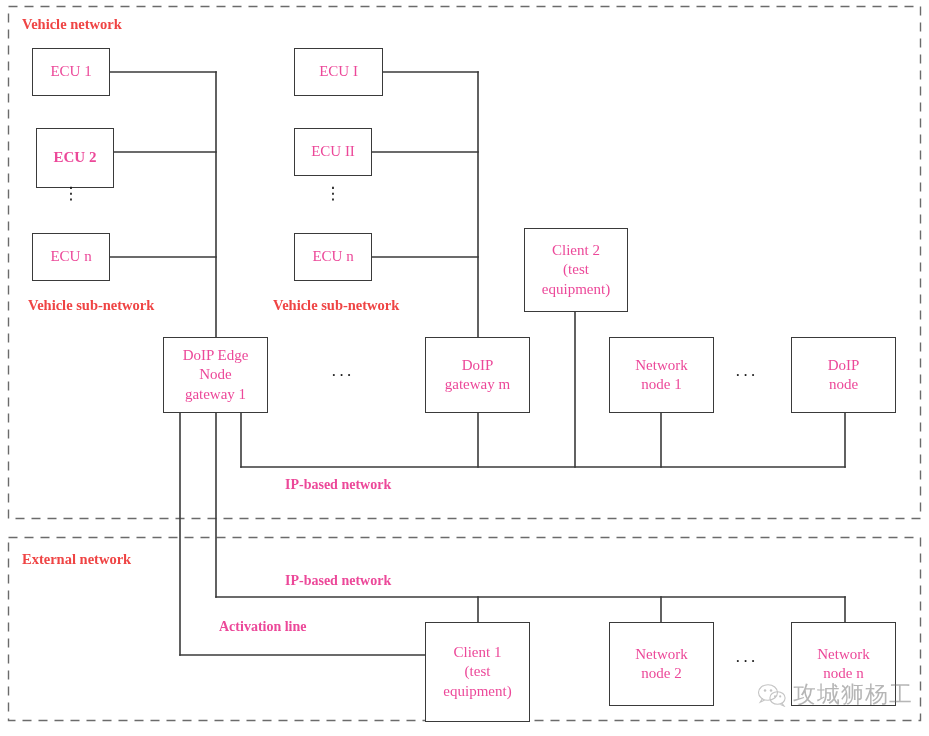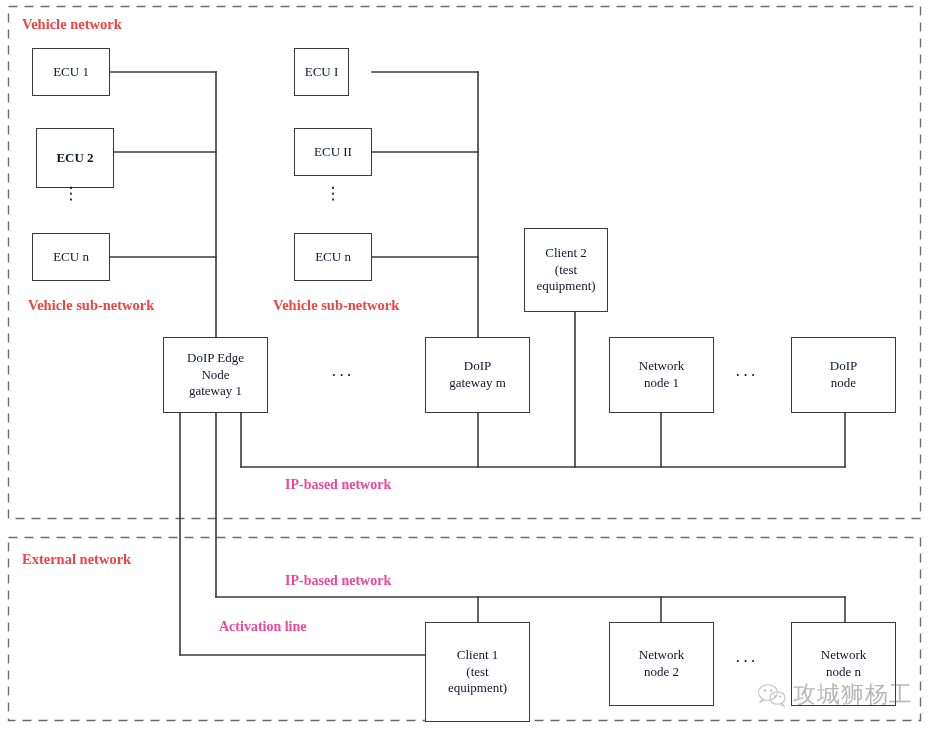--- a/index.html
+++ b/index.html
@@ -25,22 +25,22 @@
   .node-box {
     position: absolute;
     box-sizing: border-box;
     border: 1px solid #3a3a3a;
     background: #ffffff;
     display: flex;
     align-items: center;
     justify-content: center;
     text-align: center;
     font-family: "Liberation Serif", "DejaVu Serif", serif;
-    font-size: 13px;
-    color: #0f172a;
+    font-size: 15px;
+    color: #ec4899;
     line-height: 1.28;
     z-index: 3;
   }
   .node-box span { display: block; }
   .zone-label {
     position: absolute;
     font-family: "Liberation Serif", "DejaVu Serif", serif;
     font-weight: bold;
     font-size: 14.5px;
     color: #ef4444;
@@ -169,21 +169,21 @@
   <div class="node-box" style="left:36px; top:128px; width:78px; height:60px;font-weight:bold;">
     <span>ECU 2</span>
   </div>
 
   <div class="vdots" style="left:32px; top:189px; width:78px;">⋮</div>
 
   <div class="node-box" style="left:32px; top:233px; width:78px; height:48px;">
     <span>ECU n</span>
   </div>
 
-  <div class="node-box" style="left:294px; top:48px; width:55px; height:48px;">
+  <div class="node-box" style="left:294px; top:48px; width:89px; height:48px;">
     <span>ECU I</span>
   </div>
 
   <div class="node-box" style="left:294px; top:128px; width:78px; height:48px;">
     <span>ECU II</span>
   </div>
 
   <div class="vdots" style="left:294px; top:189px; width:78px;">⋮</div>
 
   <div class="node-box" style="left:294px; top:233px; width:78px; height:48px;">
@@ -196,21 +196,21 @@
     <span>gateway 1</span>
   </div>
 
   <div class="hdots" style="left:331px; top:366px;">···</div>
 
   <div class="node-box" style="left:425px; top:337px; width:105px; height:76px; flex-direction:column;">
     <span>DoIP</span>
     <span>gateway m</span>
   </div>
 
-  <div class="node-box" style="left:524px; top:228px; width:84px; height:84px; flex-direction:column;">
+  <div class="node-box" style="left:524px; top:228px; width:104px; height:84px; flex-direction:column;">
     <span>Client 2</span>
     <span>(test</span>
     <span>equipment)</span>
   </div>
 
   <div class="node-box" style="left:609px; top:337px; width:105px; height:76px; flex-direction:column;">
     <span>Network</span>
     <span>node 1</span>
   </div>
 

